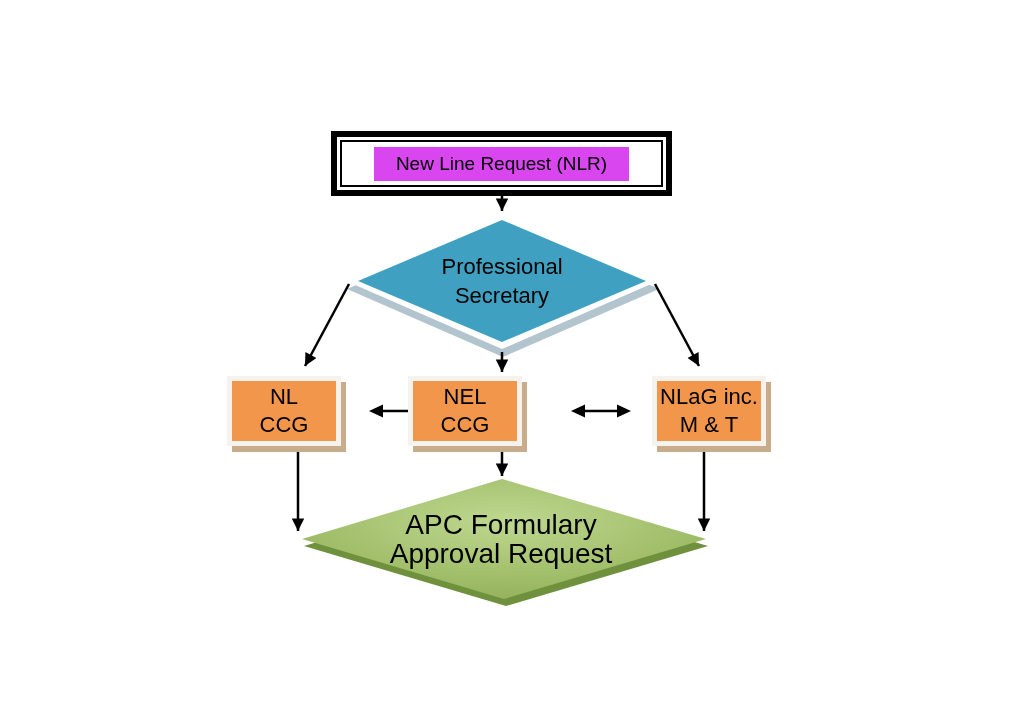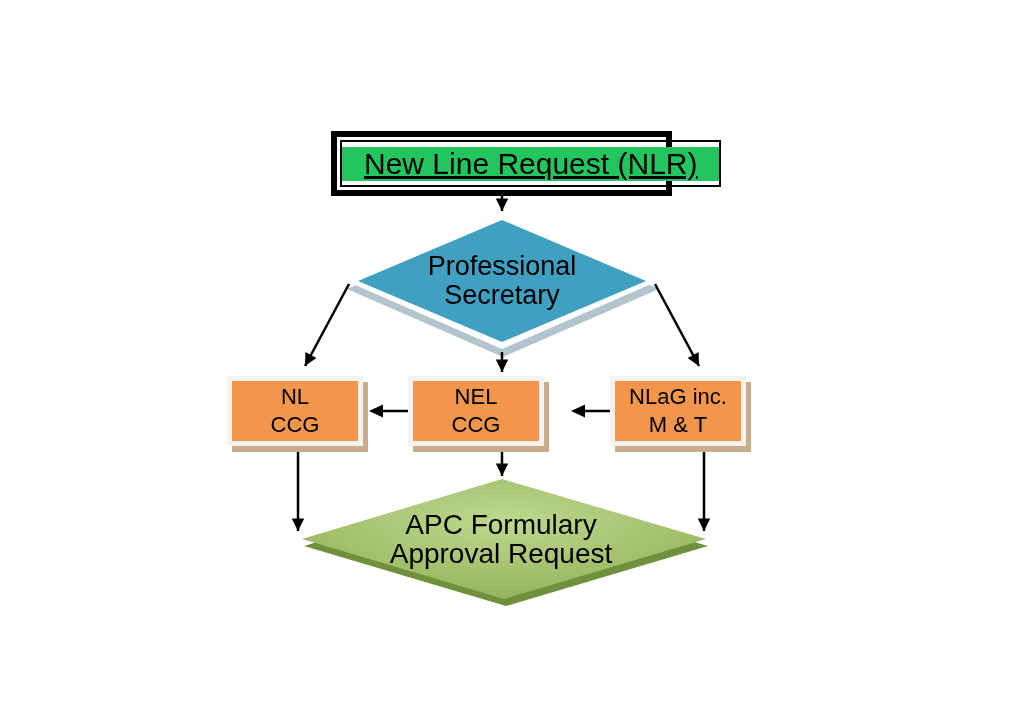--- a/index.html
+++ b/index.html
@@ -31,60 +31,59 @@
     display: flex;
   }
   .start-box-inner {
     flex: 1;
     border: 2px solid #000000;
     display: flex;
     align-items: center;
     justify-content: center;
   }
   .start-highlight {
-    background: #22c55e;
+    background: #d946ef;
     color: #000000;
-    font-size: 30px;
+    font-size: 19px;
     line-height: 34px;
     padding: 0 22px;
     white-space: nowrap;
-    text-decoration: underline;
   }
   
   .obox {
     position: absolute;
     top: 376px;
-    width: 136px; height: 70px;
+    width: 114px; height: 70px;
     box-sizing: border-box;
     background: #F2964B;
     border: 5px solid #F6F3EF;
     box-shadow: 5px 6px 0 0 #C9AC8C;
     display: flex;
     flex-direction: column;
     align-items: center;
     justify-content: center;
     color: #000000;
     font-size: 22px;
     line-height: 28px;
     text-align: center;
   }
   .obox-1 { left: 227px; }
   .obox-2 { left: 408px; }
-  .obox-3 { left: 610px; }
+  .obox-3 { left: 652px; }
   
   .dlabel {
     position: absolute;
     text-align: center;
     color: #000000;
     white-space: nowrap;
   }
   .dlabel-secretary {
     left: 352px; top: 252px;
     width: 300px;
-    font-size: 27px;
+    font-size: 22px;
     line-height: 29px;
   }
   .dlabel-apc {
     left: 351px; top: 510px;
     width: 300px;
     font-size: 28px;
     line-height: 29px;
   }
 </style>
 </head>

